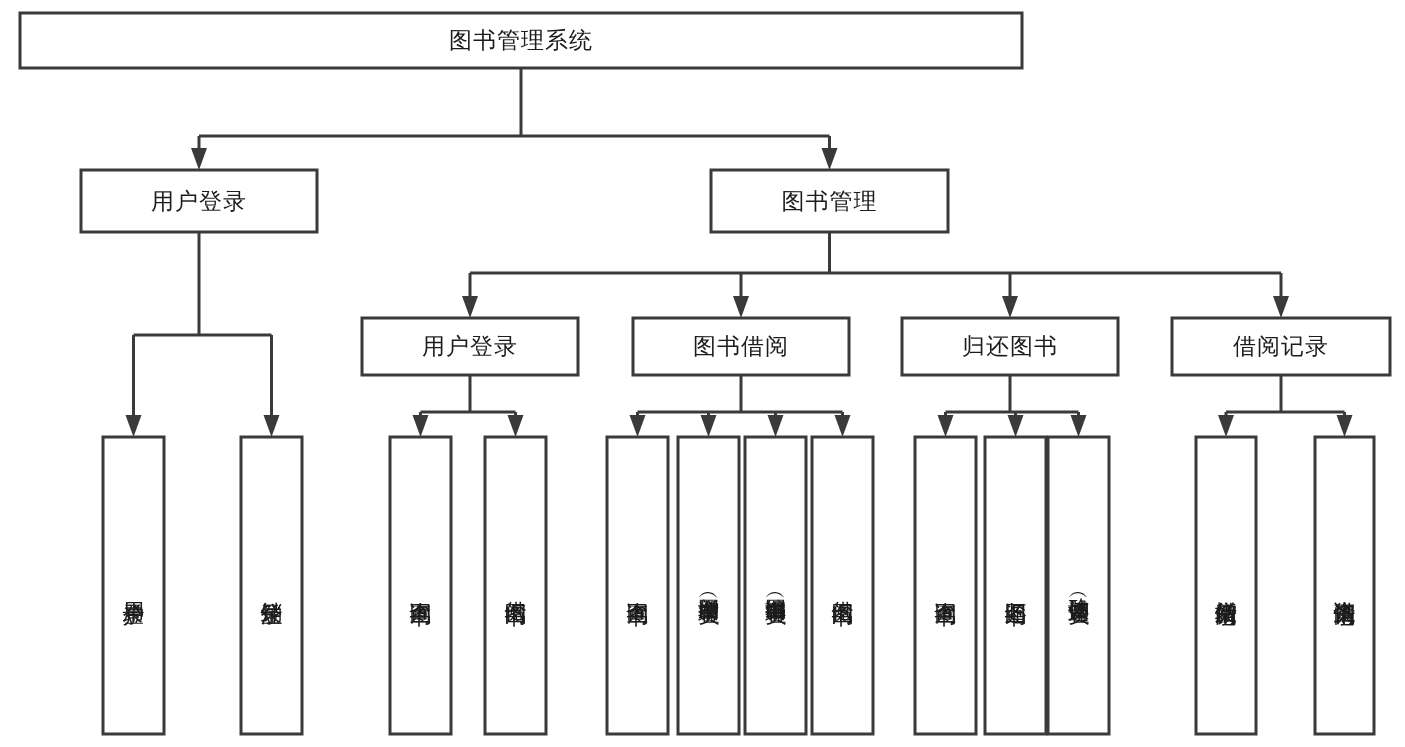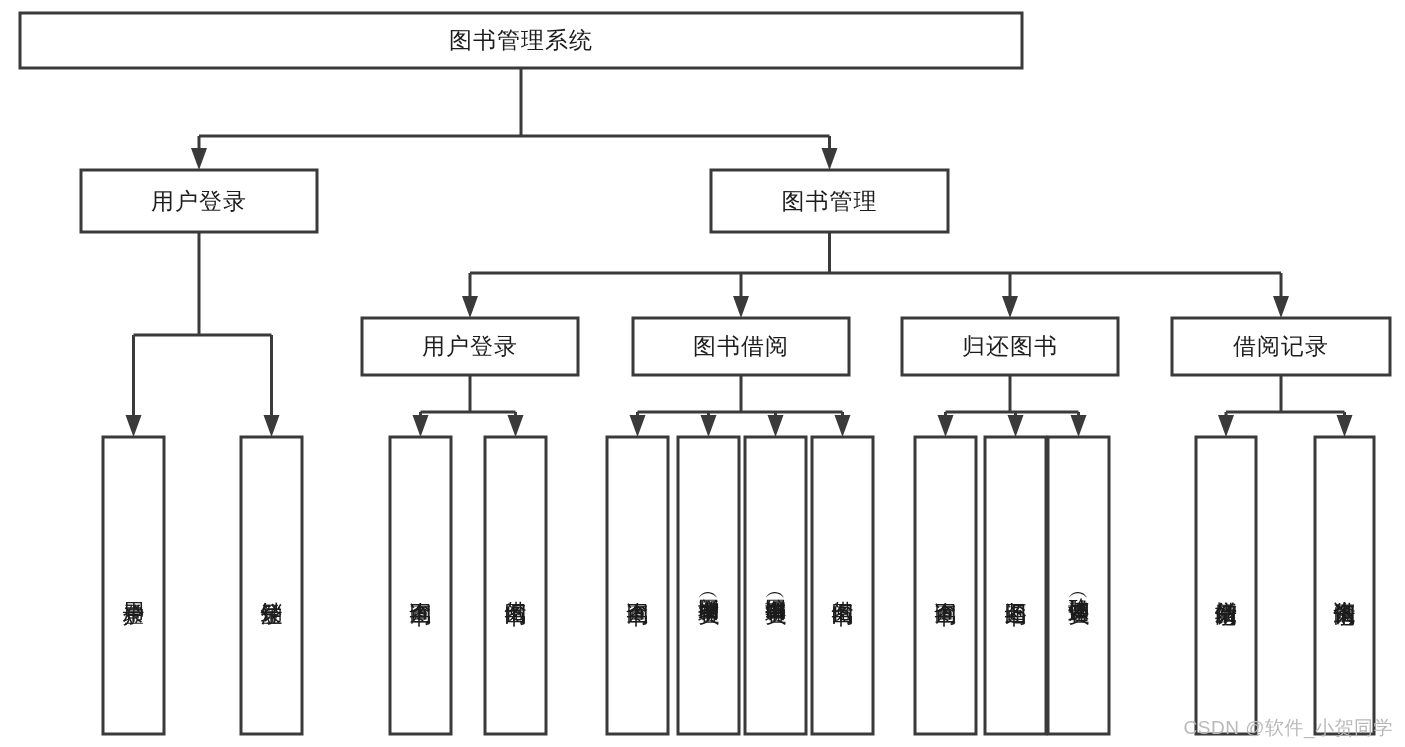--- a/index.html
+++ b/index.html
@@ -214,14 +214,13 @@
       <div class="vlabel-wrap" style="left: 1048px; top: 437px; width: 61px; height: 297px;">
         <span class="vlabel-text" style="font-size: 21px;">确认归还（管理员）</span>
       </div>
       <div class="vlabel-wrap" style="left: 1196px; top: 437px; width: 60px; height: 297px;">
         <span class="vlabel-text">新增借阅记录</span>
       </div>
       <div class="vlabel-wrap" style="left: 1315px; top: 437px; width: 59px; height: 297px;">
         <span class="vlabel-text">查询借阅记录</span>
       </div>
     </div>
-  <div id="watermark">CSDN @软件_小贺同学</div>
 </div>
 
 </body></html>

